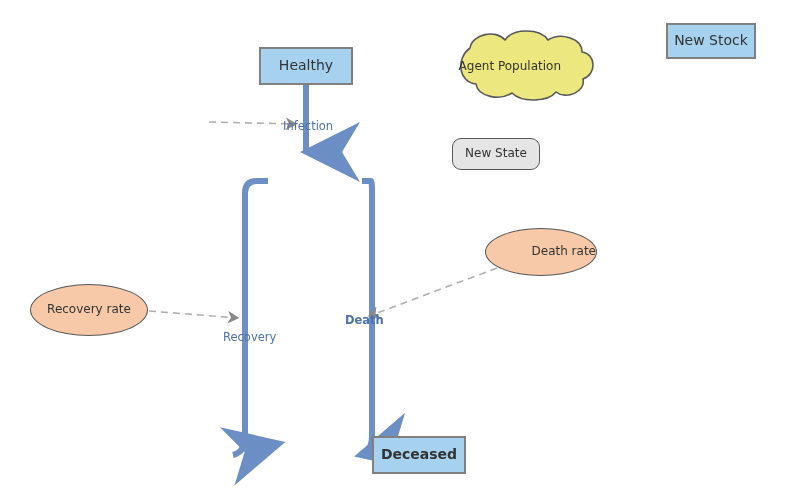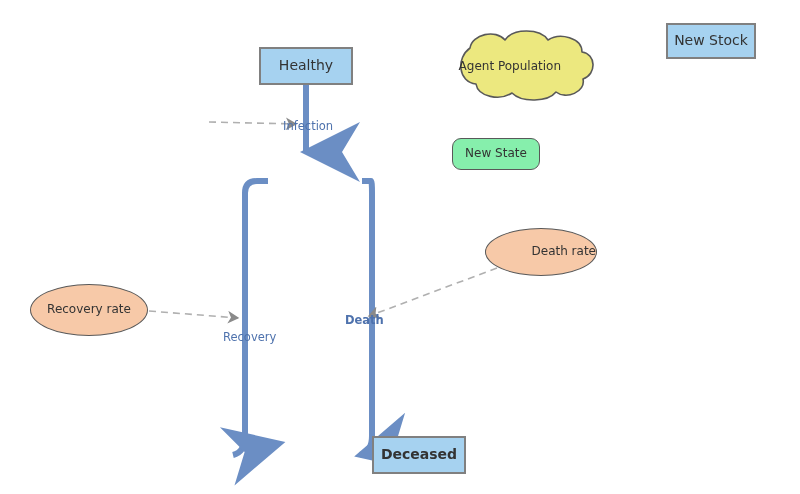--- a/index.html
+++ b/index.html
@@ -36,21 +36,21 @@
     text-align: center;
     line-height: 1.1;
   }
   .stock-box {
     background: #a6d2f0;
     border: 2px solid #808080;
     color: #333333;
     font-size: 14px;
   }
   .state-box {
-    background: #86efac;
+    background: #e5e5e5;
     border: 1.5px solid #595959;
     border-radius: 9px;
     color: #333333;
     font-size: 12px;
   }
   .variable-ellipse {
     background: #f7c9a8;
     border: 1.5px solid #595959;
     border-radius: 50%;
     color: #333333;

